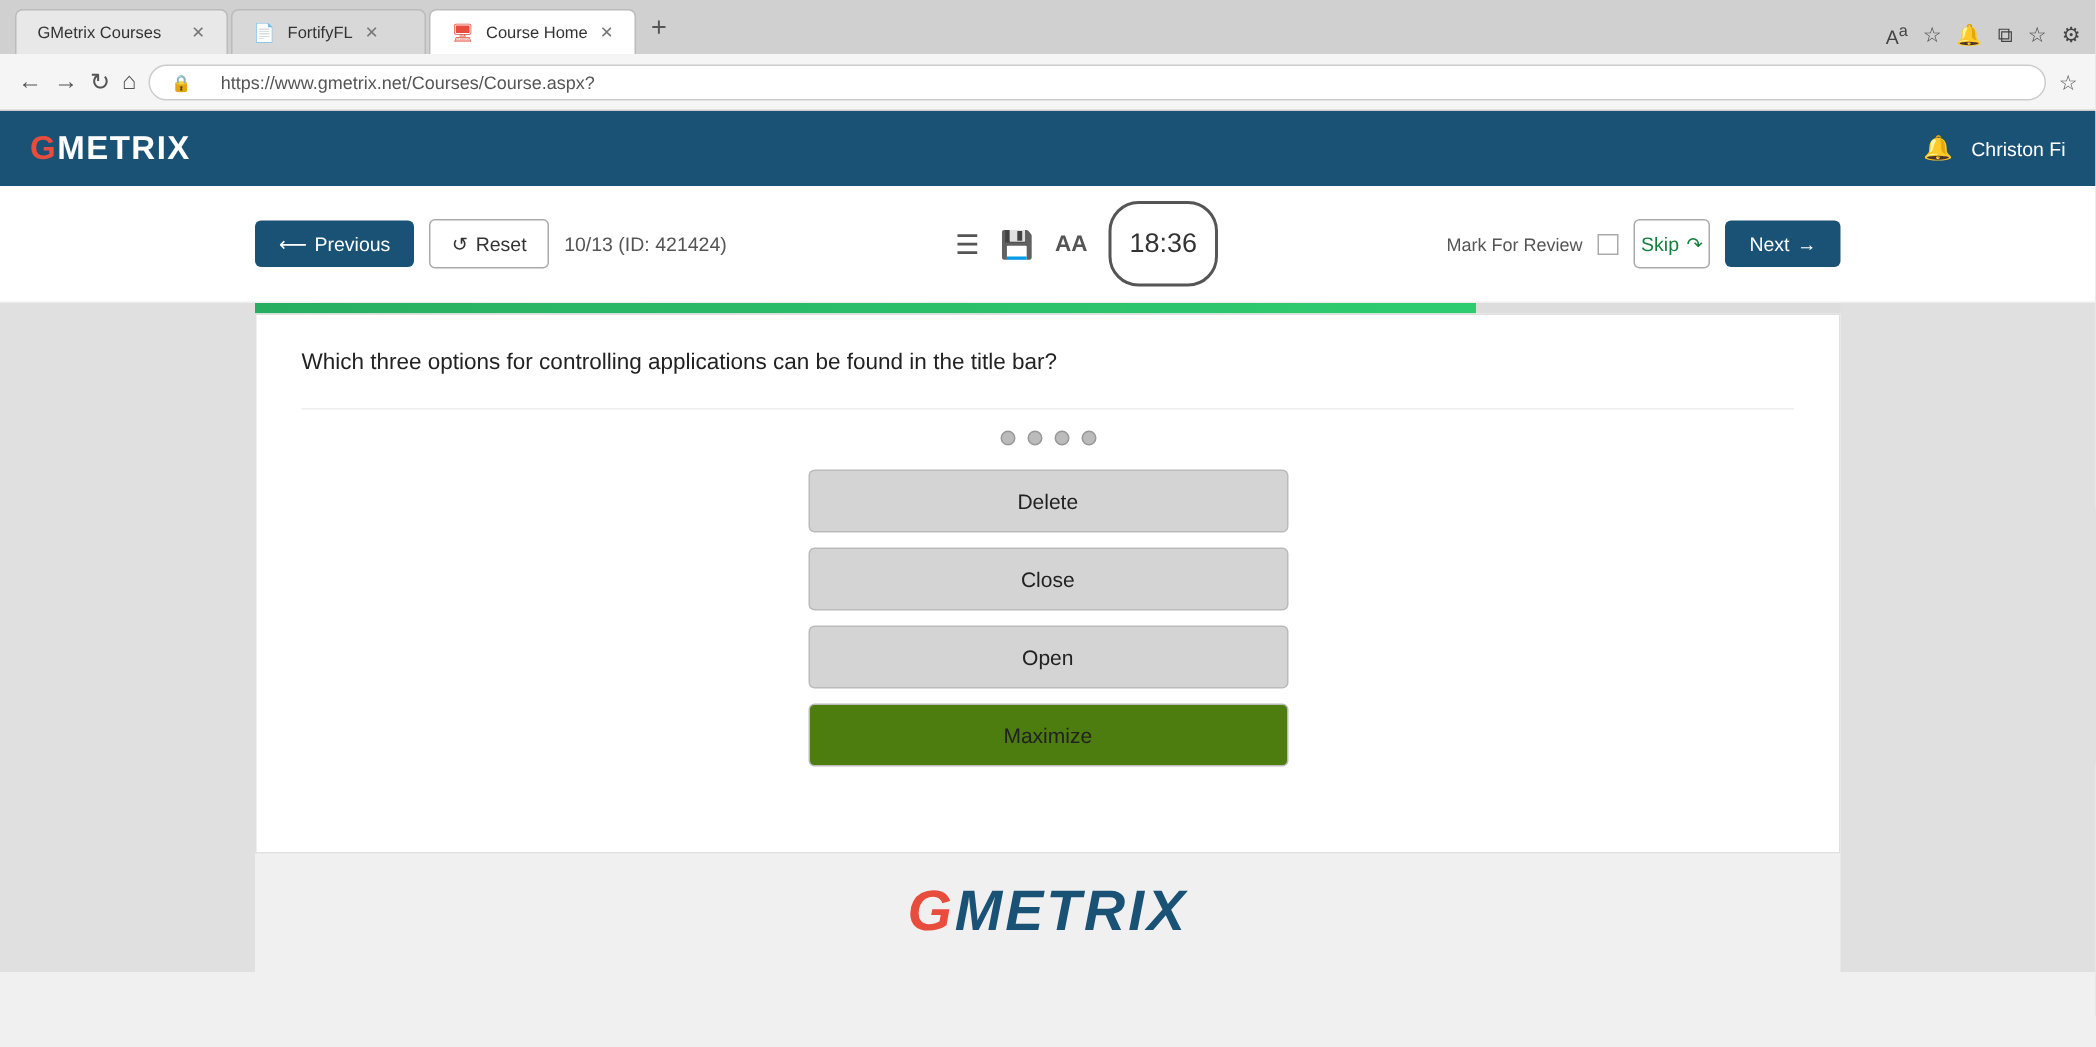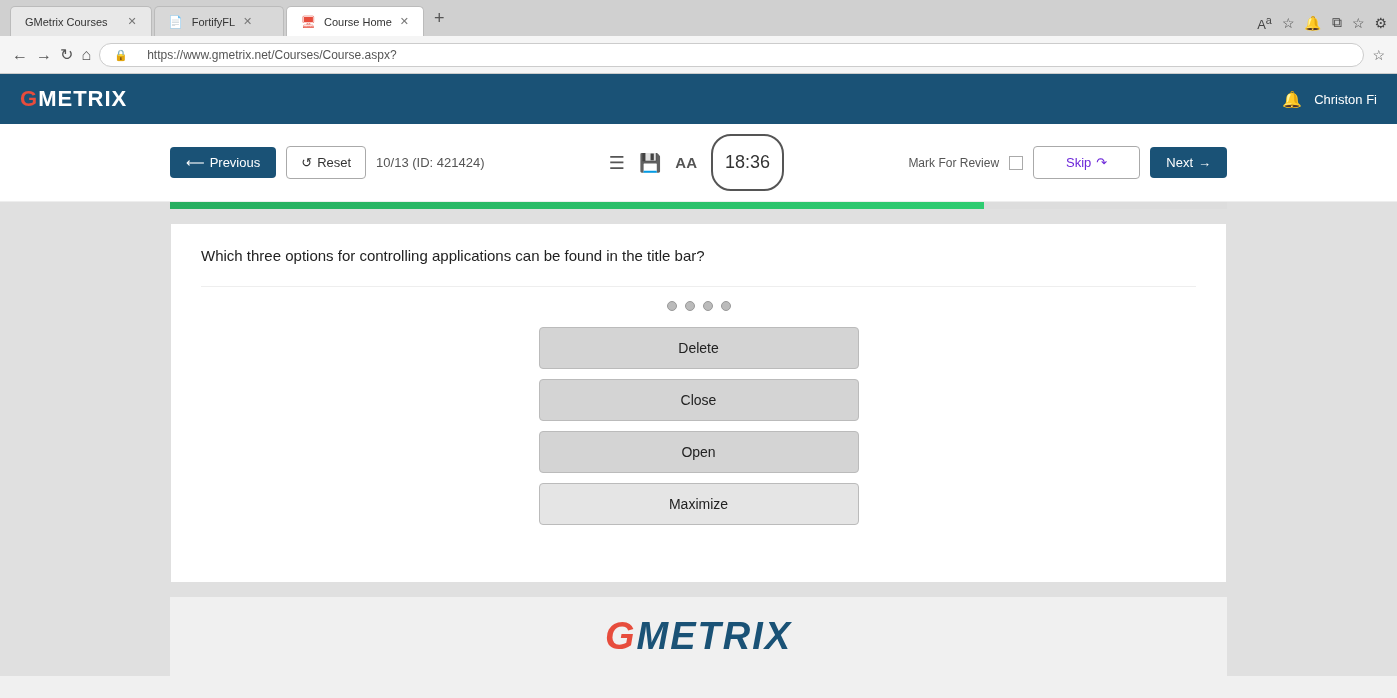--- a/index.html
+++ b/index.html
@@ -75,56 +75,56 @@
       <span style="font-size:18px; color:#555; cursor:pointer;">💾</span>
       <span style="font-size:15px; color:#555; cursor:pointer; font-weight:bold;">AA</span>
       <div style="border:2px solid #555; border-radius:20px; padding:16px 12px; font-size:18px; color:#333;">
         <span>18:36</span>
       </div>
     </div>
 
     <div style="margin-left:auto; display:flex; align-items:center; gap:10px;">
       <span style="font-size:12px; color:#555;">Mark For Review</span>
       <div style="width:14px; height:14px; border:1px solid #aaa; background:#fff; display:inline-block;"></div>
-      <button style="background:#fff; color:#6d28d9; border:1px solid #aaa; border-radius:4px; padding:8px 32px; font-size:13px; cursor:pointer; display:flex; align-items:center; gap:5px;">
+      <button style="background:#fff; color:#15803d; border:1px solid #aaa; border-radius:4px; padding:8px 4px; font-size:13px; cursor:pointer; display:flex; align-items:center; gap:5px;">
         <span>Skip</span>
         <span>↷</span>
       </button>
       <button style="background:#1a5276; color:#fff; border:none; border-radius:4px; padding:8px 16px; font-size:13px; cursor:pointer; display:flex; align-items:center; gap:5px;">
         <span>Next</span>
         <span>→</span>
       </button>
     </div>
   </div>
 
   <div style="height:7px; background:#ddd; margin:0 170px;">
     <div style="height:100%; background:linear-gradient(to right, #27ae60, #2ecc71); width:77%;"></div>
   </div>
 
-  <div style="background:#fff; margin:14px 170px; padding:20px 30px; min-height:360px; border:1px solid #e0e0e0;">
+  <div style="background:#fff; margin:0 170px; padding:20px 30px; min-height:360px; border:1px solid #e0e0e0;">
     <p style="font-size:15px; color:#222; line-height:1.6; margin-bottom:18px;">Which three options for controlling applications can be found in the title bar?</p>
 
     <div style="display:flex; justify-content:center; gap:8px; margin-bottom:16px; border-top:1px solid #eee; padding-top:14px;">
       <div style="width:10px; height:10px; border-radius:50%; background:#bbb; border:1px solid #999;"></div>
       <div style="width:10px; height:10px; border-radius:50%; background:#bbb; border:1px solid #999;"></div>
       <div style="width:10px; height:10px; border-radius:50%; background:#bbb; border:1px solid #999;"></div>
       <div style="width:10px; height:10px; border-radius:50%; background:#bbb; border:1px solid #999;"></div>
     </div>
 
     <div style="display:flex; flex-direction:column; align-items:center; gap:10px;">
       <button style="width:320px; background:#d4d4d4; border:1px solid #bbb; border-radius:4px; padding:12px 20px; font-size:14px; color:#222; cursor:pointer; text-align:center;">
         <span>Delete</span>
       </button>
       <button style="width:320px; background:#d4d4d4; border:1px solid #bbb; border-radius:4px; padding:12px 20px; font-size:14px; color:#222; cursor:pointer; text-align:center;">
         <span>Close</span>
       </button>
       <button style="width:320px; background:#d4d4d4; border:1px solid #bbb; border-radius:4px; padding:12px 20px; font-size:14px; color:#222; cursor:pointer; ">
         <span>Open</span>
       </button>
-      <button style="width:320px; background:#e5e5e5; border:1px solid #bbb; border-radius:4px; padding:12px 20px; font-size:14px; color:#222; cursor:pointer; text-align:center;">
+      <button style="width:320px; background:#4d7c0f; border:1px solid #bbb; border-radius:4px; padding:12px 20px; font-size:14px; color:#222; cursor:pointer; text-align:center;">
         <span>Maximize</span>
       </button>
     </div>
   </div>
 
   <div style="background:#f0f0f0; display:flex; justify-content:center; align-items:center; padding:18px; margin:0 170px;">
     <div style="font-size:38px; font-weight:bold; color:#1a5276; letter-spacing:2px; font-style:italic;">
       <span style="color:#e74c3c; font-style:italic;">G</span><span>METRIX</span>
     </div>
   </div>

